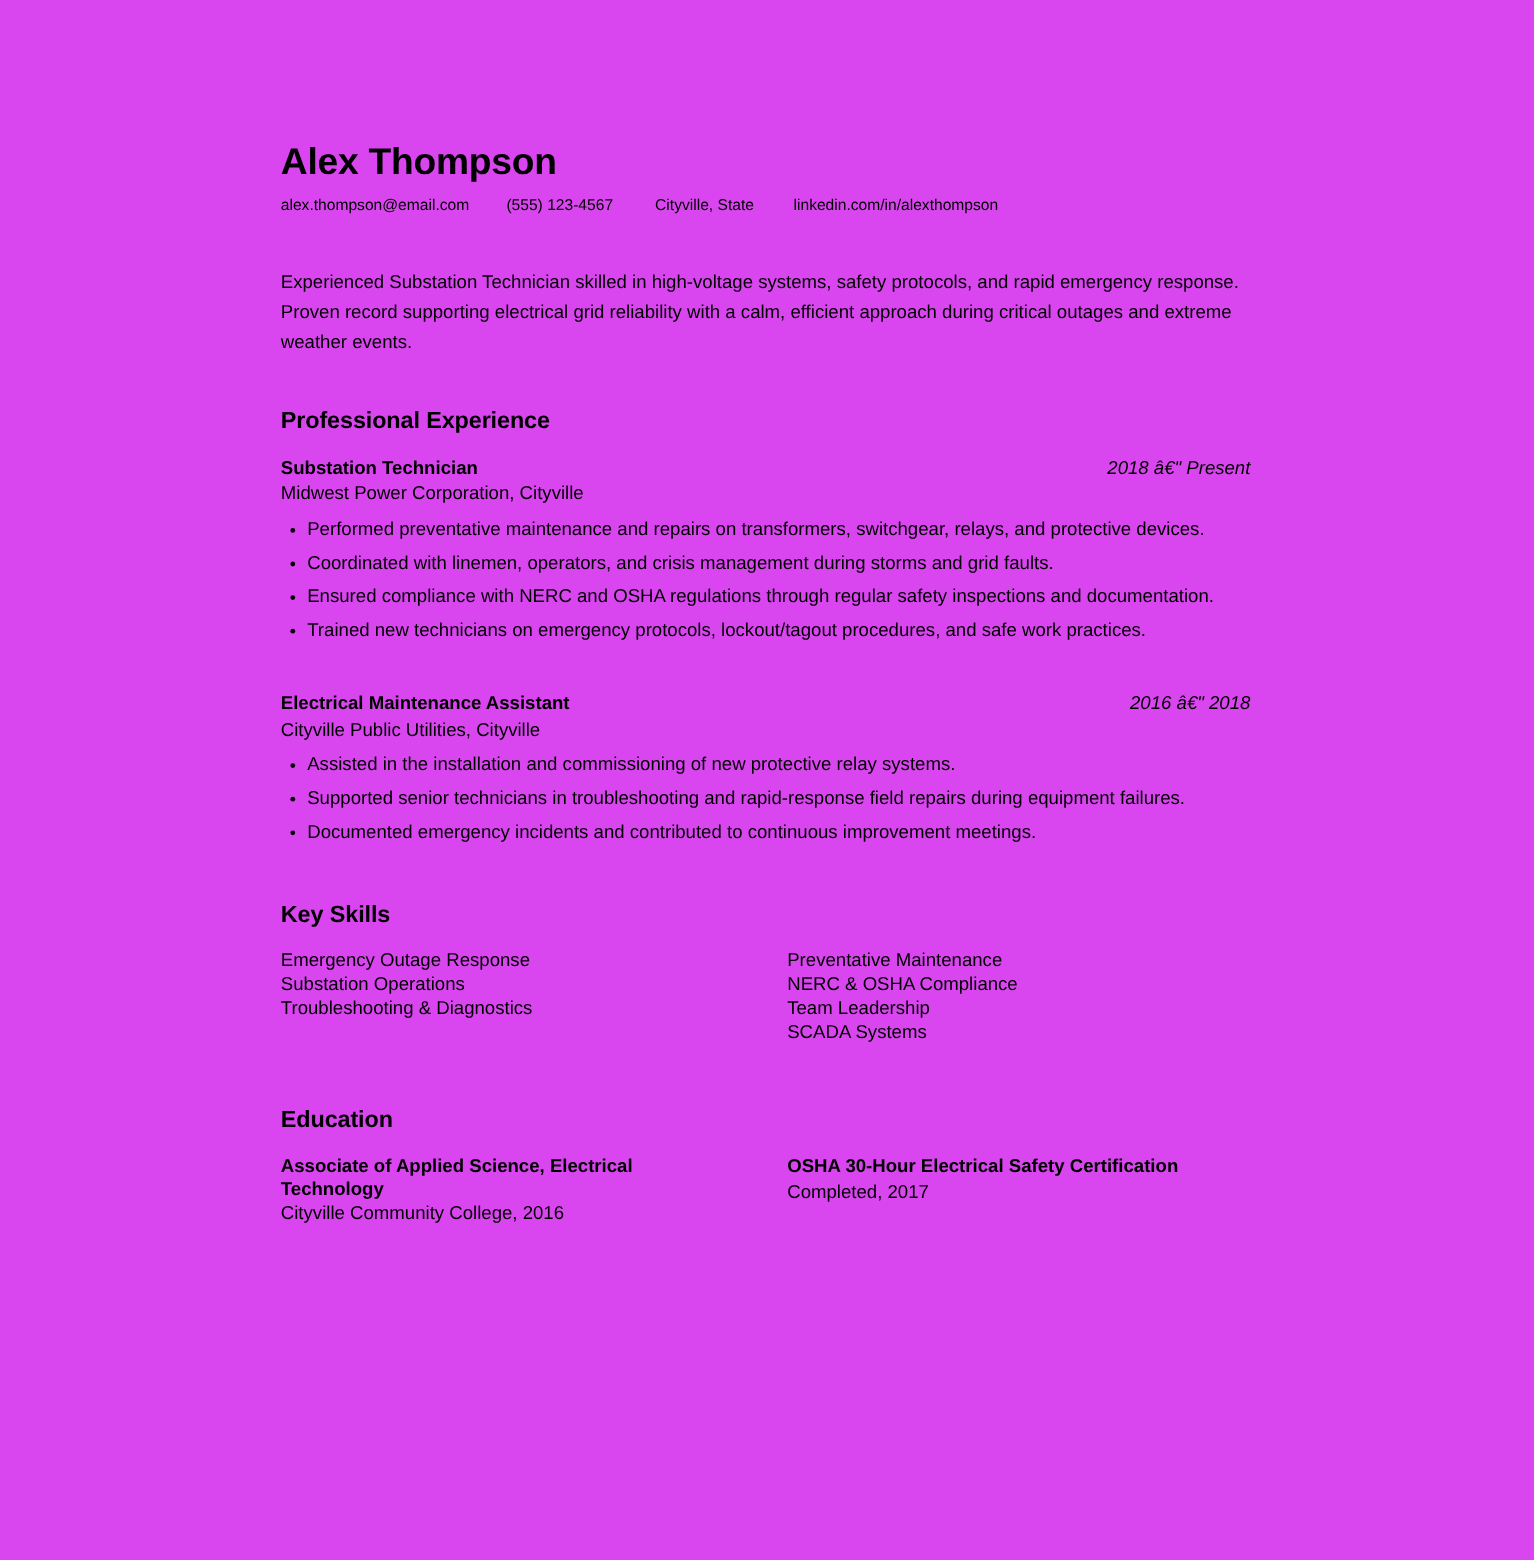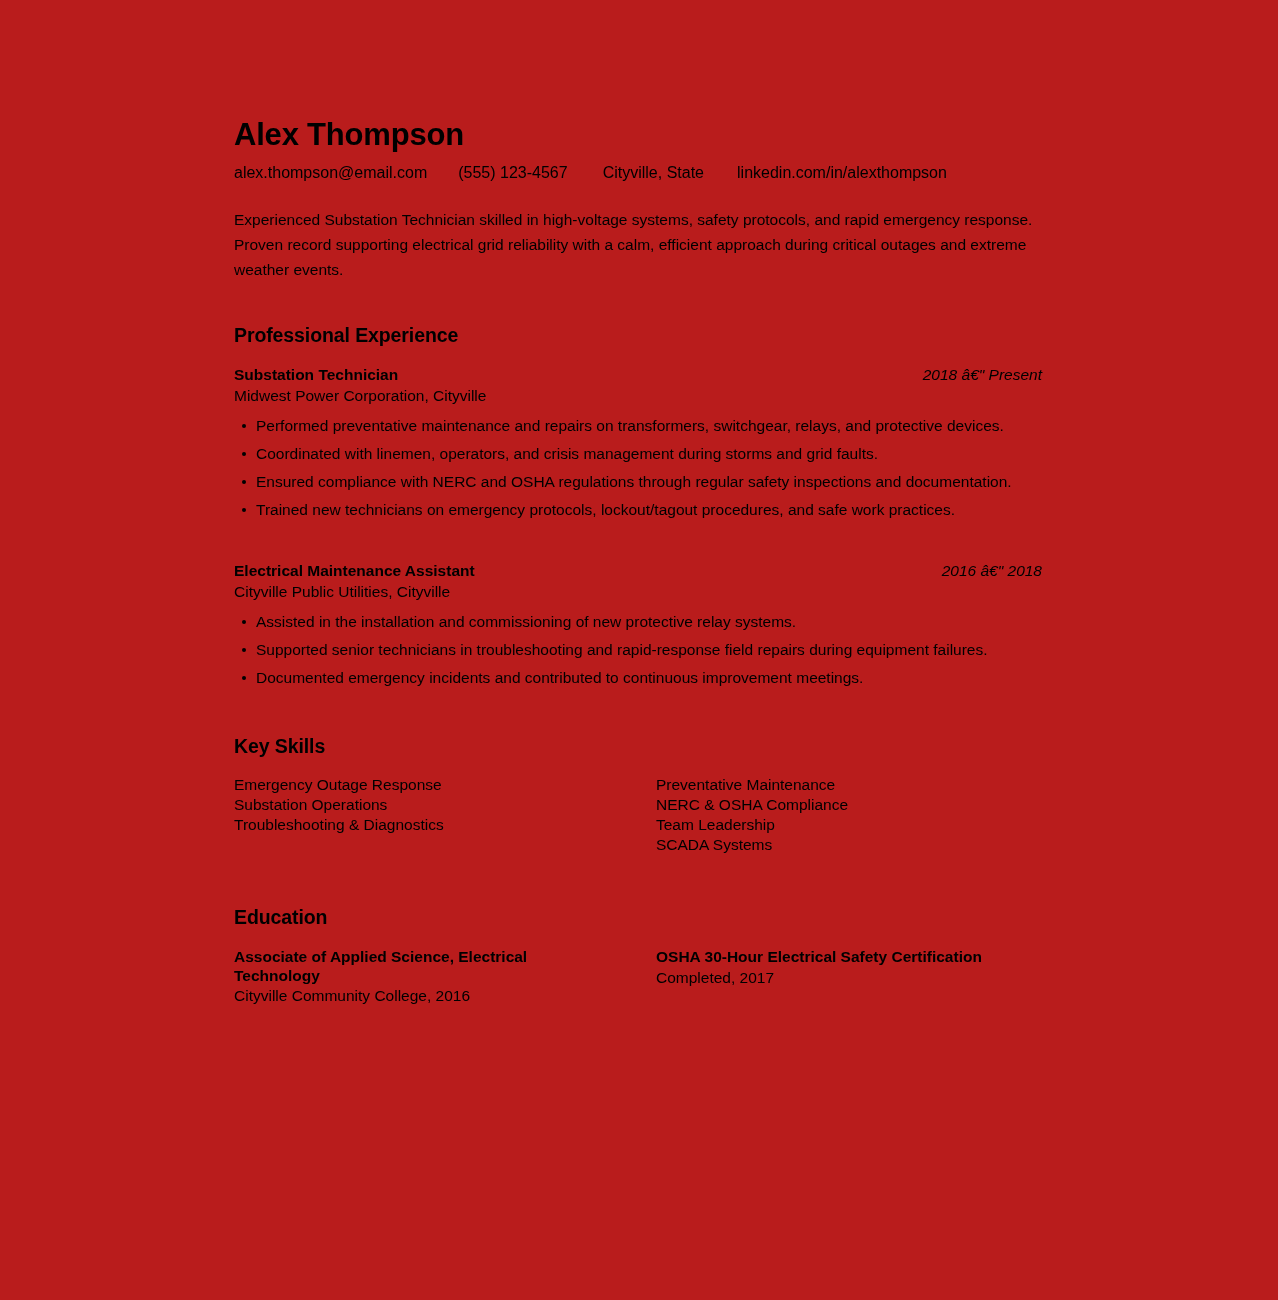--- a/index.html
+++ b/index.html
@@ -11,21 +11,21 @@
     width: 1278px;
     height: 1300px;
     font-family: "Liberation Sans", sans-serif;
     color: #000000;
     -webkit-font-smoothing: none;
   }
   .page {
     position: relative;
     width: 1278px;
     height: 1300px;
-    background: #b91c1c;
+    background: #d946ef;
     overflow: hidden;
   }
   .content {
     position: absolute;
     left: 234px;
     top: 0;
     width: 810px;
   }
 
   
@@ -33,34 +33,34 @@
     font-size: 31px;
     font-weight: bold;
     letter-spacing: -0.2px;
     line-height: 1.1;
     margin: 0;
     padding-top: 118px;
     color: #000;
   }
   .contact-line {
     margin-top: 11px;
-    font-size: 16px;
+    font-size: 13px;
     line-height: 1.25;
     white-space: nowrap;
     color: #000;
   }
   .contact-item {
     display: inline-block;
   }
   .contact-gap-1 { margin-right: 31px; }
   .contact-gap-2 { margin-right: 35px; }
   .contact-gap-3 { margin-right: 33px; }
 
   .summary {
-    margin-top: 24px;
+    margin-top: 44px;
     font-size: 15.5px;
     line-height: 25px;
     width: 810px;
     color: #000;
   }
 
   
   .section-heading {
     font-size: 19.5px;
     font-weight: bold;

